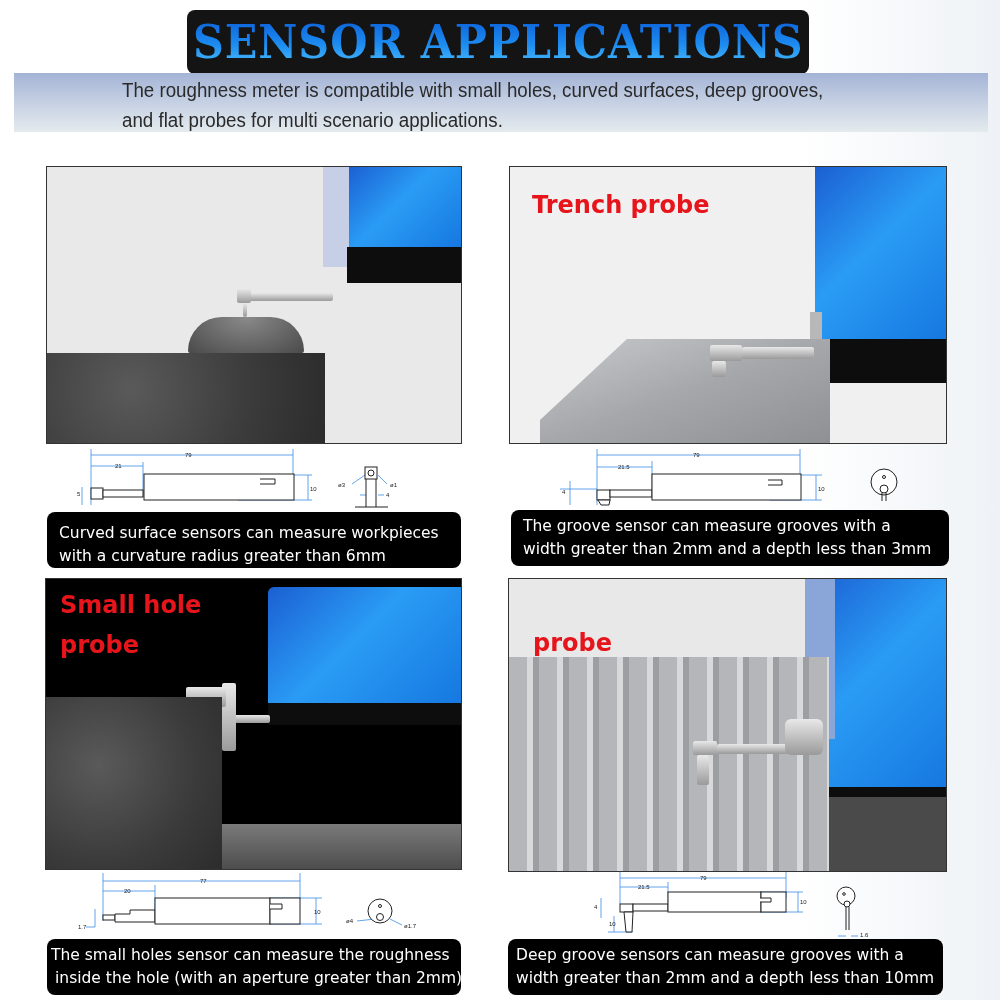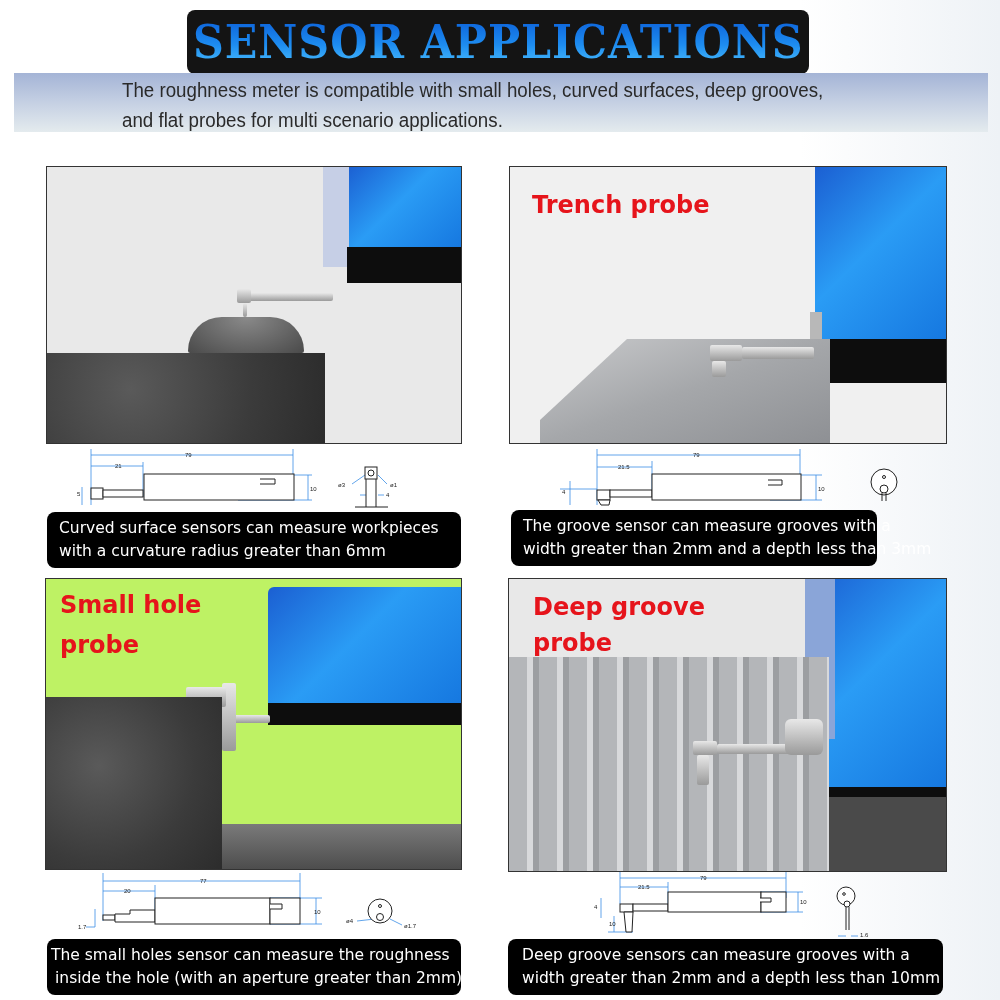--- a/index.html
+++ b/index.html
@@ -104,21 +104,21 @@
   <g fill="#222">
     <text x="125" y="10">79</text>
     <text x="55" y="21">21</text>
     <text x="17" y="49">5</text>
     <text x="250" y="44">10</text>
     <text x="278" y="40">ø3</text>
     <text x="330" y="40">ø1</text>
     <text x="326" y="50">4</text>
   </g>
 </svg>
-<div class="caption" style="left:47px;top:512px;width:414px;height:56px;">
+<div class="caption" style="left:47px;top:512px;width:414px;height:56px;justify-content:flex-end;">
   <span>Curved surface sensors can measure workpieces</span>
   <span>with a curvature radius greater than 6mm</span>
 </div>
 
 <div class="photo" style="left:509px;top:166px;width:436px;height:276px;background:#f0f0f0;">
   <div class="device" style="left:305px;top:0;width:131px;height:172px;"></div>
   <div class="device-bottom" style="left:313px;top:172px;width:123px;height:44px;"></div>
   <div style="position:absolute;left:300px;top:145px;width:12px;height:68px;background:#b8b8b8;"></div>
   <div class="alu" style="left:30px;top:172px;width:290px;height:104px;clip-path:polygon(30% 0,100% 0,100% 100%,0 100%,0 78%);"></div>
   <div class="rod" style="left:232px;top:180px;width:72px;height:12px;"></div>
@@ -153,26 +153,26 @@
       <line x1="322" y1="46" x2="322" y2="54"></line>
       <line x1="326" y1="46" x2="326" y2="54"></line>
   </g>
   <g fill="#222">
     <text x="133" y="10">79</text>
     <text x="58" y="22">21.5</text>
     <text x="2" y="47">4</text>
     <text x="258" y="44">10</text>
   </g>
 </svg>
-<div class="caption" style="left:511px;top:510px;width:366px;height:56px;">
+<div class="caption" style="left:511px;top:510px;width:438px;height:56px;">
   <span>The groove sensor can measure grooves with a</span>
   <span>width greater than 2mm and a depth less than 3mm</span>
 </div>
 
-<div class="photo" style="left:45px;top:578px;width:415px;height:290px;background:#bef264;">
+<div class="photo" style="left:45px;top:578px;width:415px;height:290px;background:#000000;">
   <div class="device" style="left:222px;top:8px;width:193px;height:116px;border-radius:6px 0 0 0;"></div>
   <div class="device-bottom" style="left:222px;top:124px;width:193px;height:22px;"></div>
   <div class="rod" style="left:188px;top:136px;width:36px;height:8px;"></div>
   <div class="rod" style="left:176px;top:104px;width:14px;height:68px;"></div>
   <div class="rod" style="left:140px;top:108px;width:40px;height:20px;"></div>
   <div class="granite" style="left:0;top:118px;width:176px;height:172px;"></div>
   <div style="position:absolute;left:176px;top:245px;width:239px;height:45px;background:linear-gradient(180deg,#7a7a7a,#4d4d4d);"></div>
   <div class="photo-label" style="left:14px;top:6px;">
     <span>Small hole</span><br>
     <span>probe</span>
@@ -221,21 +221,21 @@
   <div class="device" style="left:296px;top:0;width:141px;height:208px;"></div>
   <div style="position:absolute;left:296px;top:0;width:30px;height:160px;background:#8aa5d8;"></div>
   <div class="device-bottom" style="left:318px;top:208px;width:119px;height:10px;"></div>
   <div style="position:absolute;left:320px;top:218px;width:117px;height:74px;background:#4a4a4a;"></div>
   <div class="alu" style="left:0;top:78px;width:320px;height:214px;background:repeating-linear-gradient(90deg,#b4b6b9 0 18px,#d8d9db 18px 24px,#9c9ea1 24px 30px);"></div>
   <div class="rod" style="left:208px;top:165px;width:76px;height:10px;"></div>
   <div class="rod" style="left:184px;top:162px;width:24px;height:14px;"></div>
   <div class="rod" style="left:188px;top:176px;width:12px;height:30px;"></div>
   <div class="rod" style="left:276px;top:140px;width:38px;height:36px;border-radius:6px;"></div>
   <div class="photo-label" style="left:24px;top:10px;line-height:36px;">
-    <span>Deep groove</span><br>
+    <br>
     <span>probe</span>
   </div>
 </div>
 <svg class="drawing" style="left:588px;top:868px;" width="290" height="70" viewBox="0 0 290 70" font-family="Liberation Sans, sans-serif" font-size="6">
   <g stroke="#3a8ee6" stroke-width="0.8" fill="none">
     <line x1="32" y1="4" x2="32" y2="36"></line>
       <line x1="198" y1="4" x2="198" y2="30"></line>
     <line x1="32" y1="10" x2="198" y2="10"></line>
     <line x1="80" y1="14" x2="80" y2="40"></line>
       <line x1="32" y1="19" x2="80" y2="19"></line>
@@ -263,16 +263,16 @@
   </g>
   <g fill="#222">
     <text x="112" y="12">79</text>
     <text x="50" y="21">21.5</text>
     <text x="6" y="41">4</text>
     <text x="21" y="58">10</text>
     <text x="212" y="36">10</text>
     <text x="272" y="69">1.6</text>
   </g>
 </svg>
-<div class="caption" style="left:508px;top:939px;width:435px;height:56px;padding-left:14px;">
+<div class="caption" style="left:508px;top:939px;width:435px;height:56px;padding-left:8px;">
   <span>Deep groove sensors can measure grooves with a</span>
   <span>width greater than 2mm and a depth less than 10mm</span>
 </div>
 
 </body></html>

